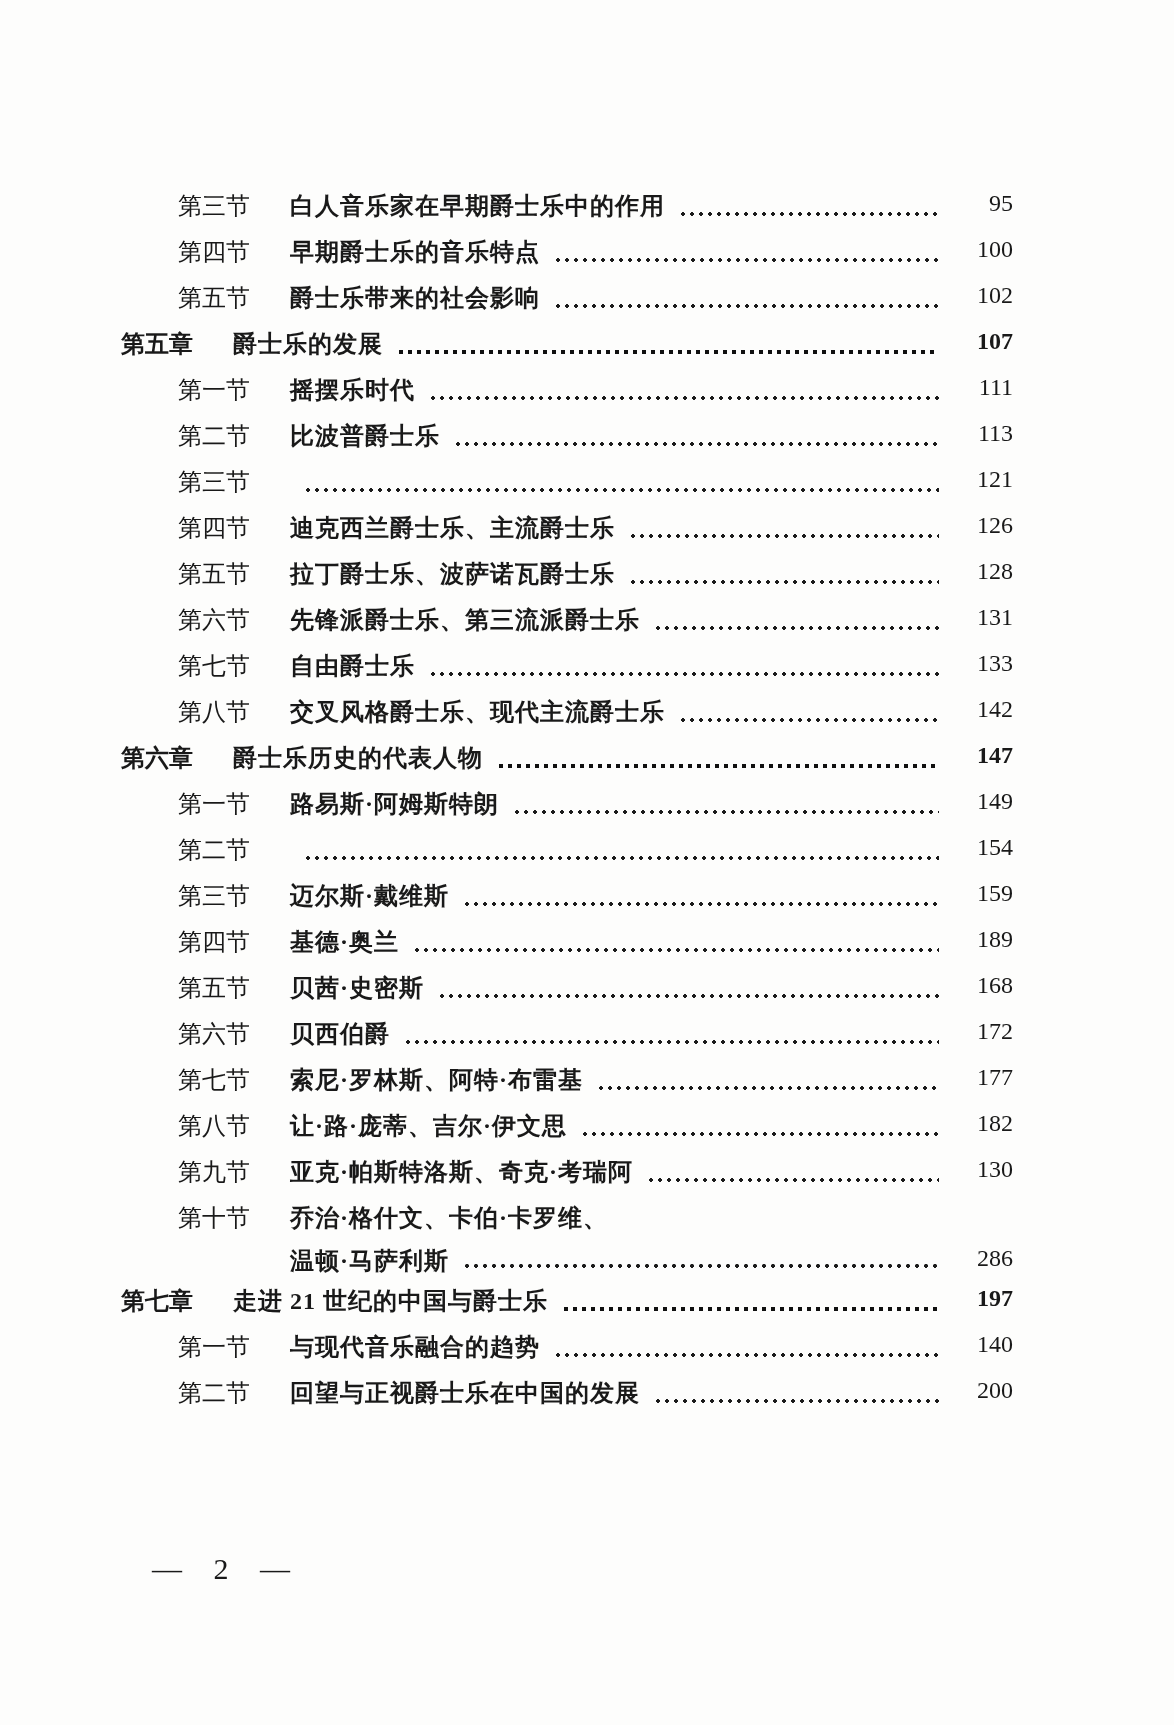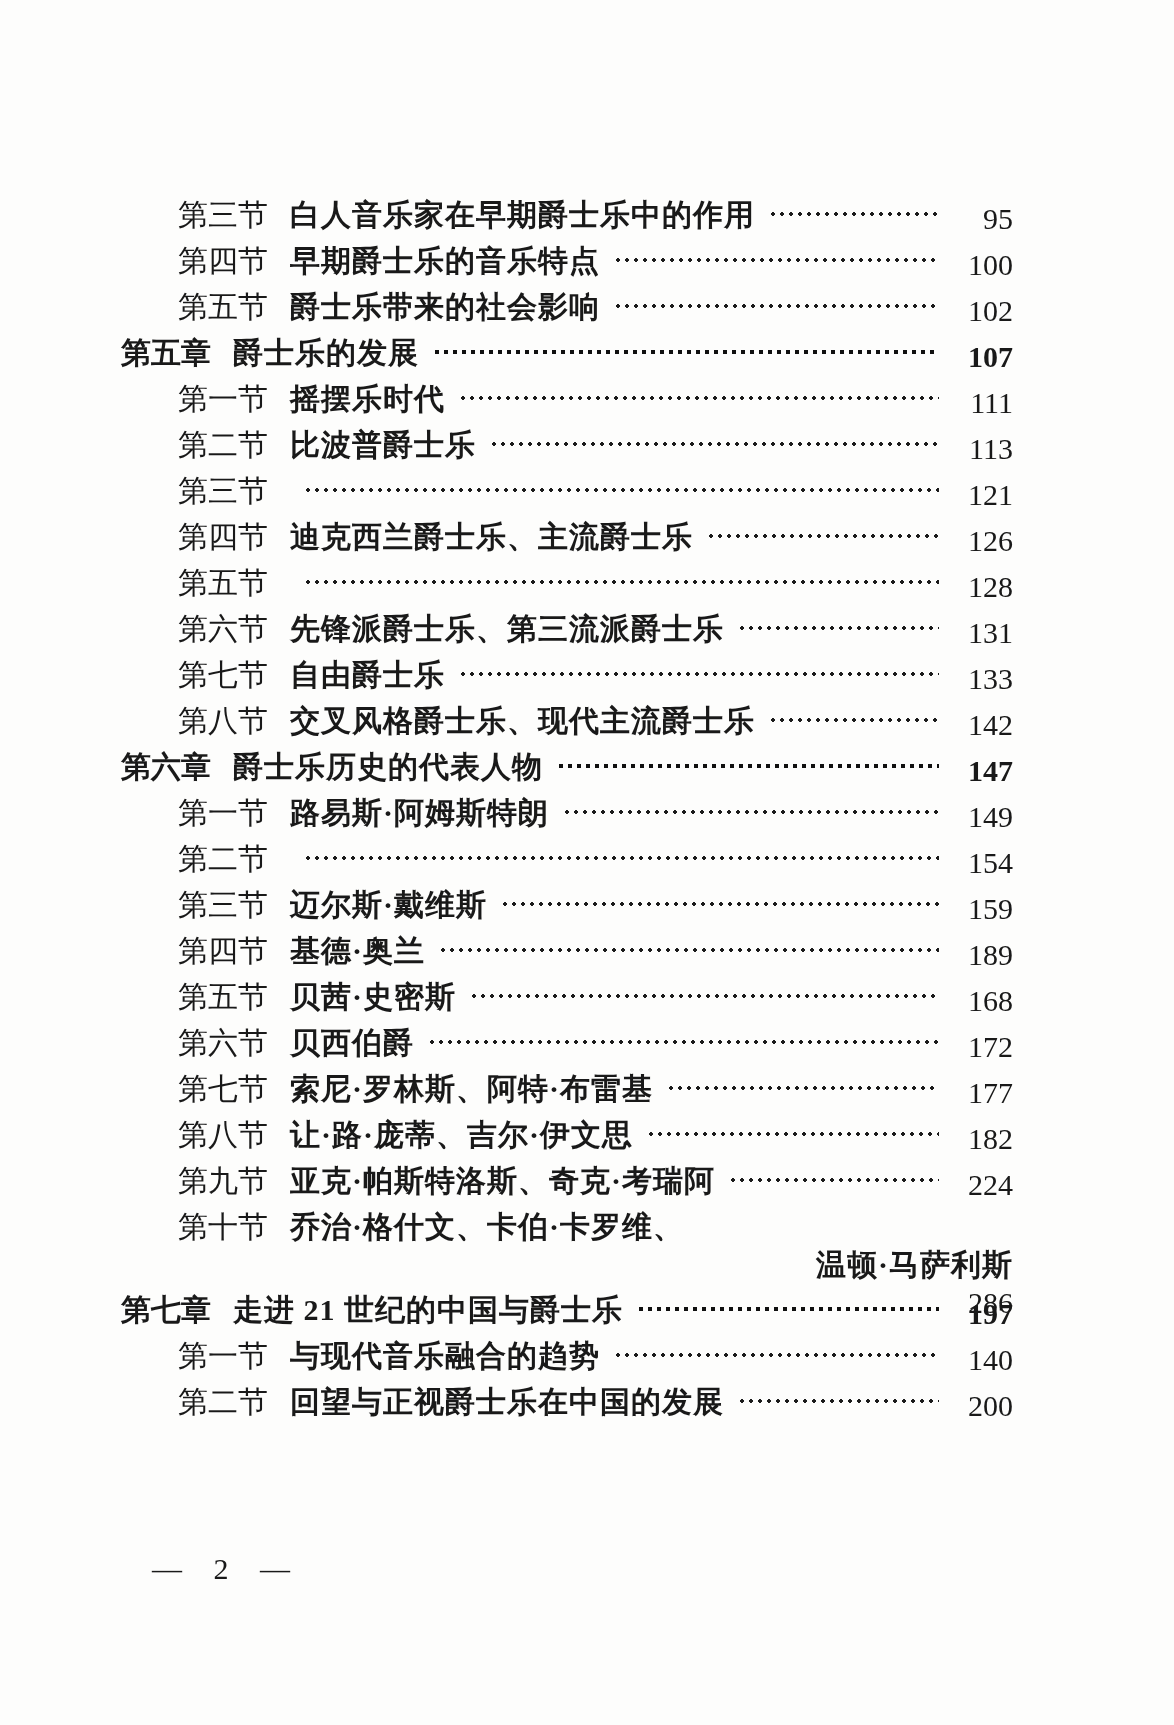--- a/index.html
+++ b/index.html
@@ -9,25 +9,25 @@
     color:#191919;
   }
   .page{
     position:relative;width:1174px;height:1725px;
     background:#fdfdfc;overflow:hidden;
   }
   .toc{
     position:absolute;left:121px;top:190px;width:892px;
   }
   .row{
-    display:flex;align-items:flex-end;height:46px;font-size:30px;
+    display:flex;align-items:flex-start;height:46px;font-size:24px;
   }
   .row.chapter{font-weight:700;}
   .row.section{padding-left:57px;}
-  .row.continuation{padding-left:169px;height:40px;margin-top:-3px;flex-direction:column;}
+  .row.continuation{padding-left:169px;height:40px;margin-top:-3px;}
   .label{flex:none;width:90px;margin-right:22px;white-space:nowrap;}
   .title{flex:none;white-space:nowrap;letter-spacing:1px;font-weight:bold;}
   .leader{
     flex:1 1 auto;min-width:24px;height:100%;
     margin-left:14px;margin-right:10px;
     background-image:radial-gradient(circle 2px at 4px 52%, #1b1b1b 98%, transparent 100%);
     background-size:9px 100%;
     background-repeat:repeat-x;
   }
   .chapter .leader{
@@ -86,20 +86,21 @@
         <span class="pagenum">121</span>
       </div>
       <div class="row section">
         <span class="label">第四节</span>
         <span class="title">迪克西兰爵士乐、主流爵士乐</span>
         <span class="leader"></span>
         <span class="pagenum">126</span>
       </div>
       <div class="row section">
         <span class="label">第五节</span>
+        <span class="title">拉丁爵士乐、波萨诺瓦爵士乐</span>
         <span class="leader"></span>
         <span class="pagenum">128</span>
       </div>
       <div class="row section">
         <span class="label">第六节</span>
         <span class="title">先锋派爵士乐、第三流派爵士乐</span>
         <span class="leader"></span>
         <span class="pagenum">131</span>
       </div>
       <div class="row section">
@@ -164,21 +165,21 @@
       <div class="row section">
         <span class="label">第八节</span>
         <span class="title">让·路·庞蒂、吉尔·伊文思</span>
         <span class="leader"></span>
         <span class="pagenum">182</span>
       </div>
       <div class="row section">
         <span class="label">第九节</span>
         <span class="title">亚克·帕斯特洛斯、奇克·考瑞阿</span>
         <span class="leader"></span>
-        <span class="pagenum">224</span>
+        <span class="pagenum">130</span>
       </div>
       <div class="row section">
         <span class="label">第十节</span>
         <span class="title">乔治·格什文、卡伯·卡罗维、</span>
       </div>
       <div class="row continuation">
         <span class="title">温顿·马萨利斯</span>
         <span class="leader"></span>
         <span class="pagenum">286</span>
       </div>

